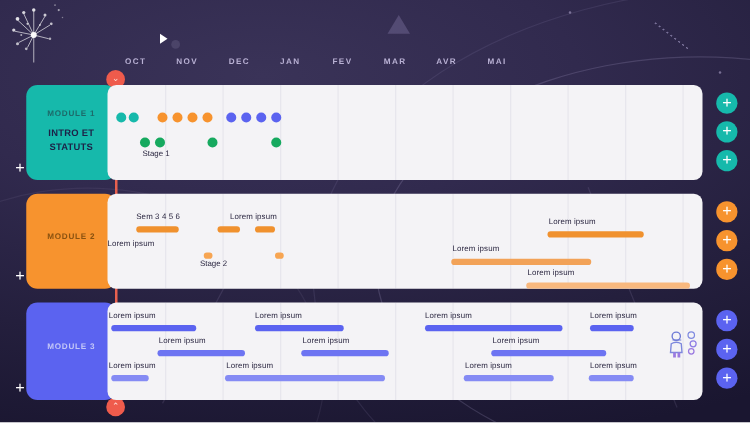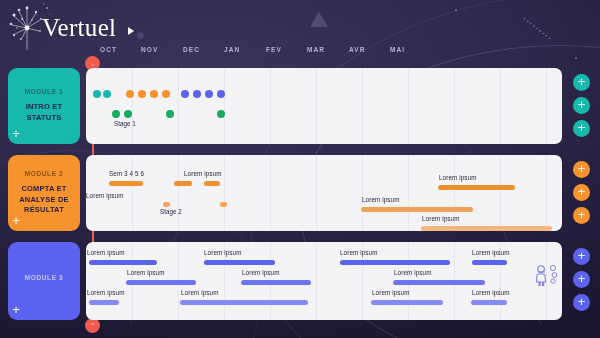--- a/index.html
+++ b/index.html
@@ -69,21 +69,21 @@
     position: absolute; width: 15px; height: 15px; border-radius: 50%;
     background: #ef5b4c; left: 85px; display: flex;
     align-items: center; justify-content: center;
     color: #ffd9d2; font-size: 7px; line-height: 1;
   }
   .today-knob.top { top: 56px; }
   .today-knob.bottom { top: 318px; }
 
   
   .module {
-    position: absolute; left: 8px; width: 72px; border-radius: 9px;
+    position: absolute; left: 21px; width: 72px; border-radius: 9px;
     display: flex; flex-direction: column; align-items: center;
     justify-content: center; text-align: center; padding: 4px 5px;
   }
   .module .m-kicker {
     font-size: 6.5px; letter-spacing: .6px; font-weight: 700;
     margin-bottom: 7px;
   }
   .module .m-name {
     font-size: 7.5px; font-weight: 700; line-height: 1.45;
     letter-spacing: .2px;
@@ -169,21 +169,20 @@
         <circle cx="34" cy="29" r="1.0" opacity="0.6"></circle>
         <circle cx="15" cy="37" r="1.1" opacity="0.65"></circle>
         <circle cx="41" cy="6" r="0.9" opacity="0.55"></circle>
         <circle cx="38" cy="2" r="0.7" opacity="0.45"></circle>
         <circle cx="44" cy="12" r="0.6" opacity="0.4"></circle>
         <circle cx="16" cy="17" r="0.9" opacity="0.7"></circle>
         <circle cx="26" cy="18" r="0.8" opacity="0.6"></circle>
         <circle cx="11" cy="26" r="0.8" opacity="0.6"></circle>
       </g>
     </svg>
-    <div class="logo-title">Vertuel</div>
     <div class="logo-caret"></div>
   </div>
 
   <div class="months">
       <div class="month" style="left: 14px;">OCT</div>
       <div class="month" style="left: 55px;">NOV</div>
       <div class="month" style="left: 97px;">DEC</div>
       <div class="month" style="left: 138px;">JAN</div>
       <div class="month" style="left: 180px;">FEV</div>
       <div class="month" style="left: 221px;">MAR</div>
@@ -196,21 +195,20 @@
   <div class="today-knob bottom">⌃</div>
 
   <div id="module-sidebar">
       <div class="module" style="top: 68px; height: 76px; background: rgb(22, 185, 171); color: rgb(29, 33, 71);">
         <div class="m-kicker" style="color: rgb(29, 106, 106);">MODULE 1</div>
         <div class="m-name">INTRO ET STATUTS</div>
       </div>
       <div class="module-plus" style="top: 127px;">+</div>
       <div class="module" style="top: 155px; height: 76px; background: rgb(247, 147, 46); color: rgb(35, 29, 61);">
         <div class="m-kicker" style="color: rgb(138, 82, 16);">MODULE 2</div>
-        <div class="m-name">COMPTA ET ANALYSE DE RÉSULTAT</div>
       </div>
       <div class="module-plus" style="top: 214px;">+</div>
       <div class="module" style="top: 242px; height: 78px; background: rgb(91, 99, 240); color: rgb(255, 255, 255);">
         <div class="m-kicker" style="color: rgb(195, 198, 247);">MODULE 3</div>
       </div>
       <div class="module-plus" style="top: 303px;">+</div>
     </div>
 
   <div id="lane-container">
       <div class="lane" style="top: 68px; height: 76px;">

